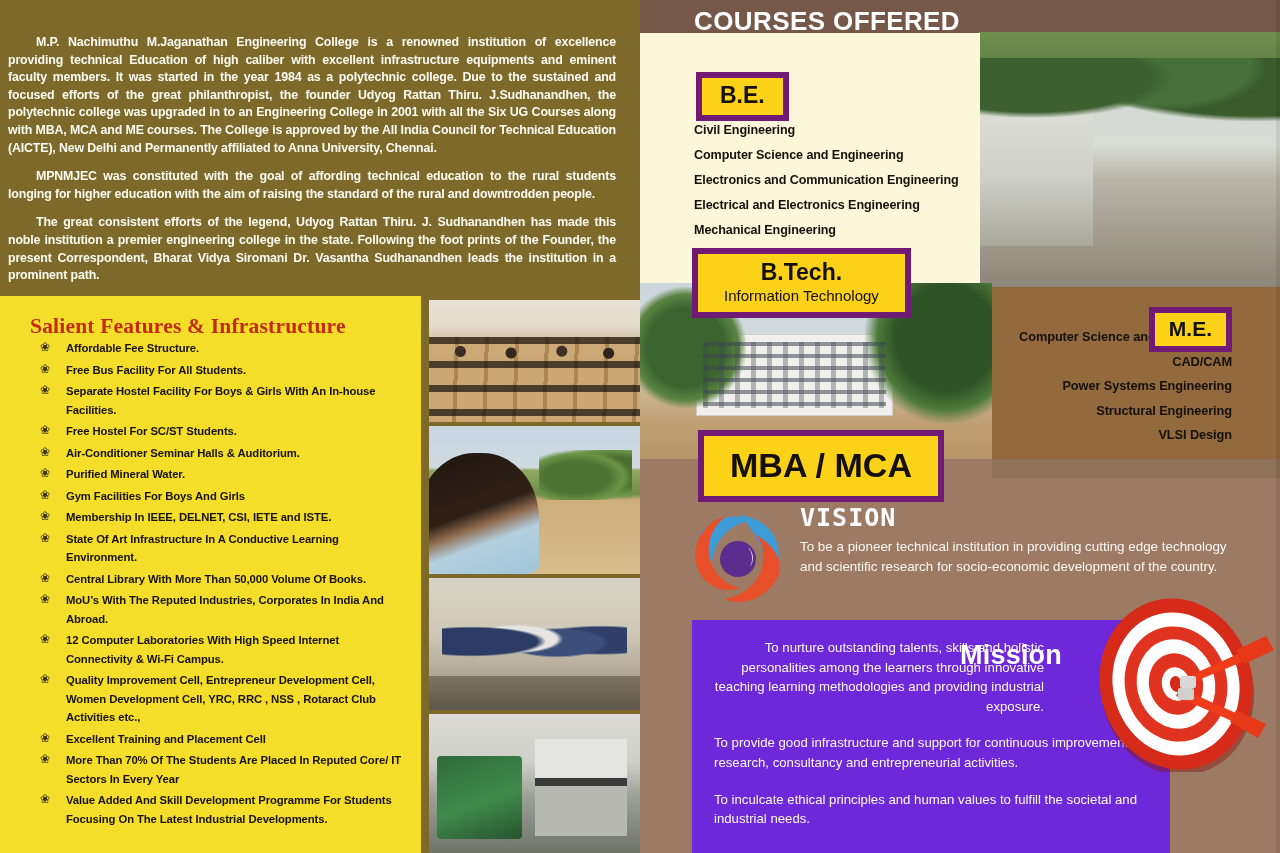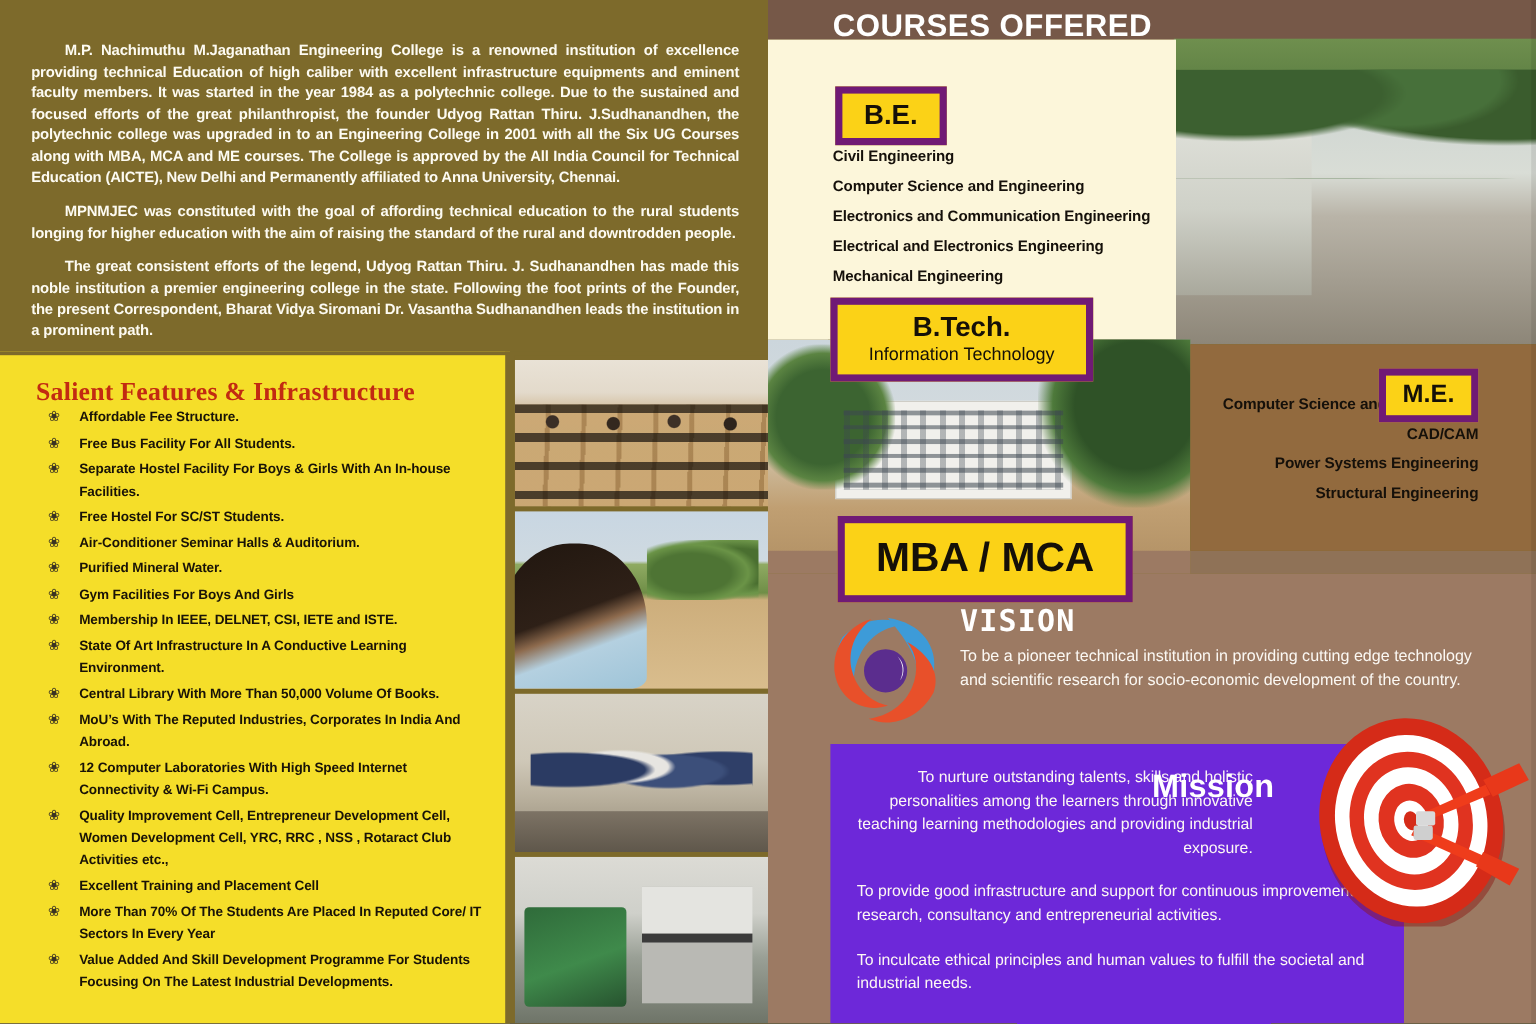--- a/index.html
+++ b/index.html
@@ -11,21 +11,21 @@
     position:relative;
     width:1280px; height:853px;
     overflow:hidden;
     background:#7d6a2b;
   }
 
   
   .intro-panel{
     position:absolute; left:0; top:0; width:640px; height:293px;
     background:#7d6a2b;
-    padding:34px 24px 0 26px;
+    padding:34px 24px 0 8px;
   }
   .intro-panel p{
     color:#fdfbf2;
     font-size:12.4px;
     line-height:17.6px;
     text-align:justify;
     text-indent:28px;
     margin-bottom:11px;
     font-weight:700;
     letter-spacing:-0.15px;
@@ -461,20 +461,21 @@
     <span class="sub">Information Technology</span>
   </div>
 
   <div class="me-panel-shadow"></div>
   <div class="me-panel">
     <div class="chip chip-me">M.E.</div>
     <div class="me-item">Computer Science and Engineering</div>
     <div class="me-item">CAD/CAM</div>
     <div class="me-item">Power Systems Engineering</div>
     <div class="me-item">Structural Engineering</div>
+    <div class="me-item">VLSI Design</div>
   </div>
 
   <div class="lower-brown-strip"></div>
   <div class="lower-brown"></div>
 
   <div class="chip chip-mba">MBA / MCA</div>
 
   <svg class="eye-logo" viewBox="0 0 112 110">
     <path d="M58 10 C86 14 100 34 96 56 C93 74 80 86 66 88 C80 76 86 60 80 44 C75 30 66 20 58 10 Z" fill="#3d9bd8"></path>
     <path d="M20 26 C36 10 58 8 72 16 C56 16 42 26 35 40 C28 54 28 68 33 80 C16 68 10 44 20 26 Z" fill="#3d9bd8"></path>

